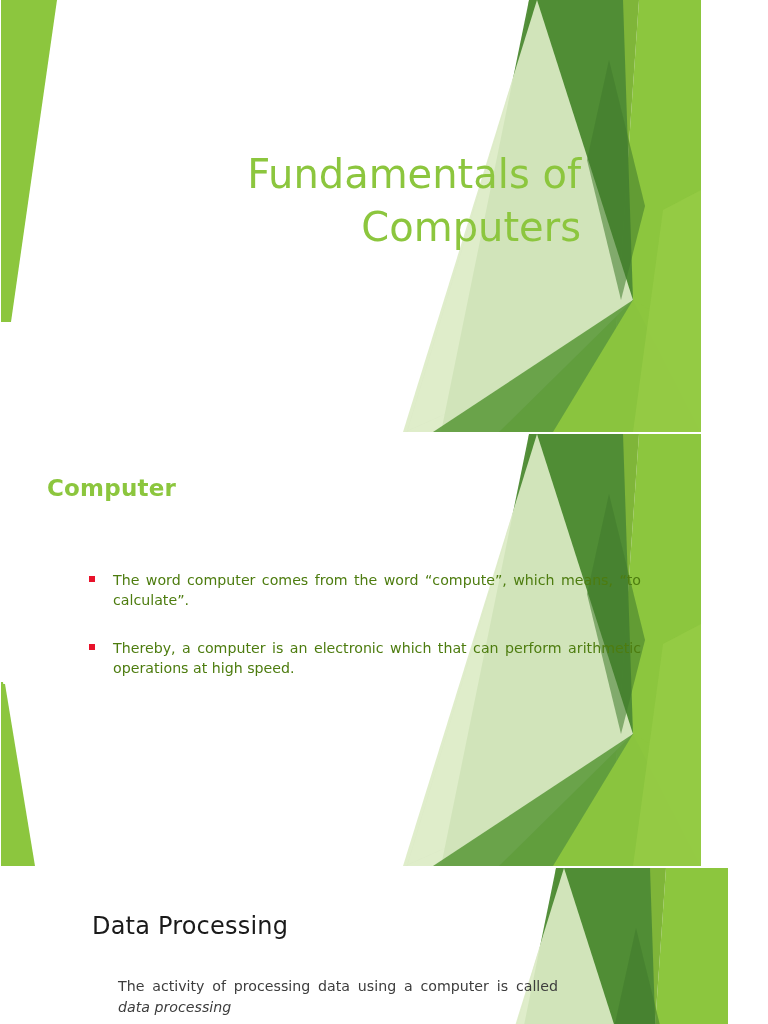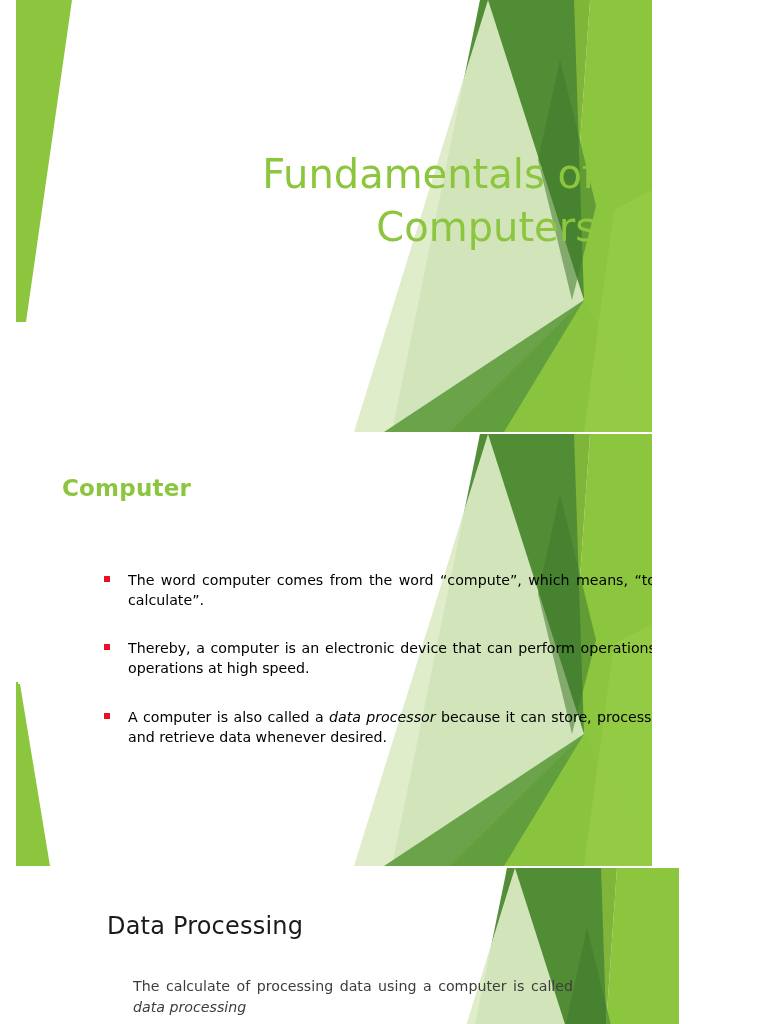--- a/index.html
+++ b/index.html
@@ -15,22 +15,22 @@
     font-family: "DejaVu Sans", "Liberation Sans", sans-serif;
     -webkit-font-smoothing: antialiased;
   }
   .deck {
     position: relative;
     width: 768px;
     height: 1024px;
   }
   .slide {
     position: absolute;
-    left: 16px;
-    width: 636px;
+    left: 1px;
+    width: 700px;
     height: 432px;
     background: #ffffff;
     overflow: hidden;
   }
   #slide-1 { top: 0px; }
   #slide-2 { top: 434px; }
   #slide-3 { top: 868px; height: 156px; margin-left: 27px; }
 
   .slide-gap {
     position: absolute;
@@ -98,21 +98,21 @@
     margin: 0;
     padding: 0;
     list-style: none;
   }
   .bullet-item {
     position: relative;
     padding-left: 28px;
     margin-bottom: 28px;
     font-size: 14.2px;
     line-height: 1.42;
-    color: #000000;
+    color: #4d7c0f;
     text-align: justify;
   }
   .bullet-item:last-child { margin-bottom: 0; }
   .bullet-marker {
     position: absolute;
     left: 4px;
     top: 6px;
     width: 6px;
     height: 6px;
     background: #E8112A;
@@ -212,25 +212,21 @@
 
     <div class="heading-green">Computer</div>
 
     <ul class="bullet-list">
       <li class="bullet-item">
         <span class="bullet-marker"></span>
         <span class="bullet-text"><span>The word computer comes from the word “compute”,  which means, “to calculate”.</span><span class="ital"></span><span></span></span>
       </li>
       <li class="bullet-item">
         <span class="bullet-marker"></span>
-        <span class="bullet-text"><span>Thereby, a computer is an electronic device that can  perform operations operations at high speed.</span><span class="ital"></span><span></span></span>
-      </li>
-      <li class="bullet-item">
-        <span class="bullet-marker"></span>
-        <span class="bullet-text"><span>A computer is also called a </span><span class="ital">data processor</span><span> because it can  store, process, and retrieve data whenever desired.</span></span>
+        <span class="bullet-text"><span>Thereby, a computer is an electronic which that can  perform arithmetic operations at high speed.</span><span class="ital"></span><span></span></span>
       </li>
     </ul>
   </div>
 
   <div class="slide-gap" style="top:866px"></div>
 
   <div class="slide" id="slide-3">
 
     <div class="facet-art">
       <svg viewBox="0 0 768 432" xmlns="http://www.w3.org/2000/svg" aria-hidden="true">
@@ -239,16 +235,16 @@
         <polygon points="596,0 706,0 676,432 560,432" fill="#7FB539"></polygon>
         <polygon points="596,0 690,0 700,300 566,432 508,432" fill="#4E8B35" opacity="0.97"></polygon>
         <polygon points="604,0 700,300 566,432 470,432" fill="#DCEBC6" opacity="0.92"></polygon>
         <polygon points="700,300 768,432 500,432" fill="#5E9B3E" opacity="0.9"></polygon>
         <polygon points="676,60 712,206 688,300 654,160" fill="#3F7A2B" opacity="0.55"></polygon>
       </svg>
     </div>
 
     <div class="heading-black">Data Processing</div>
 
-    <div class="body-para"><span>The calculate of processing data using a computer is called</span> <span class="ital">data processing</span><span></span></div>
+    <div class="body-para"><span>The activity of processing data using a computer is called</span> <span class="ital">data processing</span><span></span></div>
   </div>
 
 </div>
 
 </body></html>

